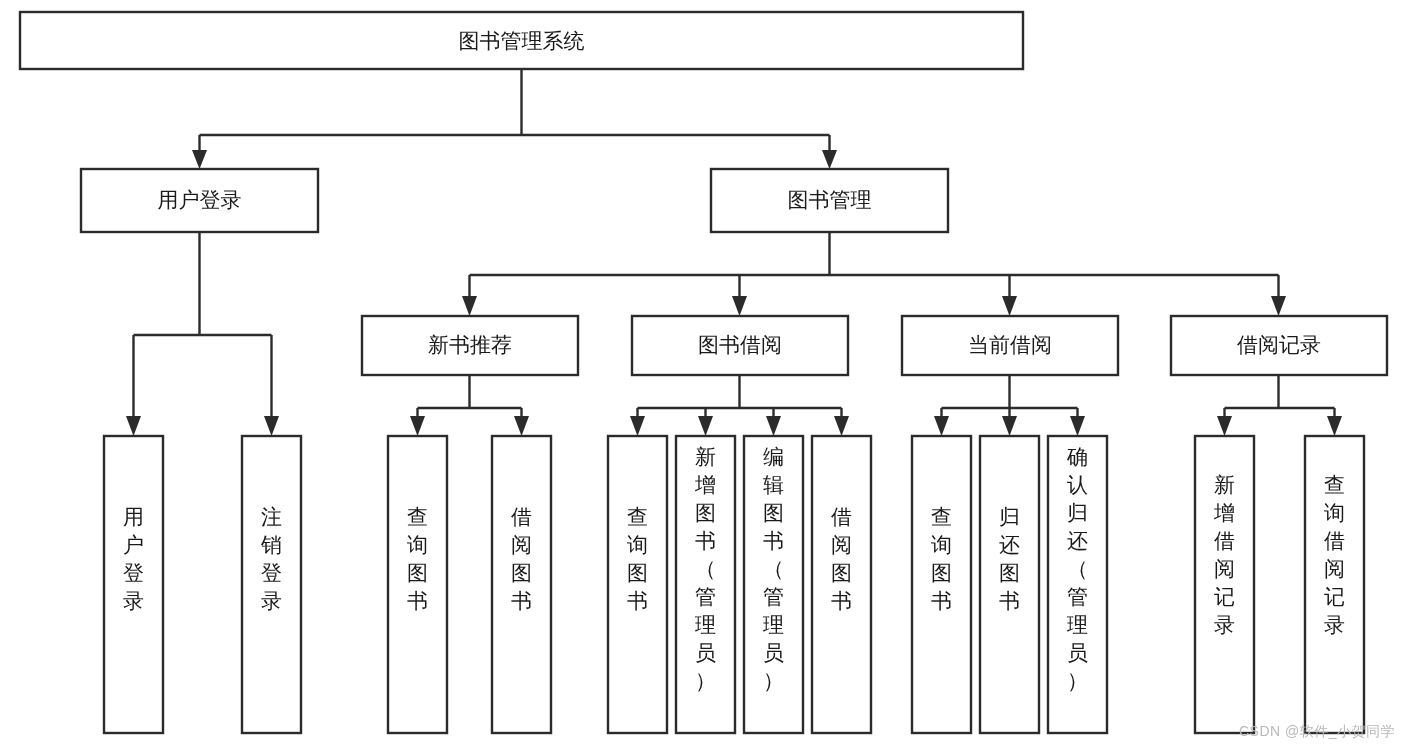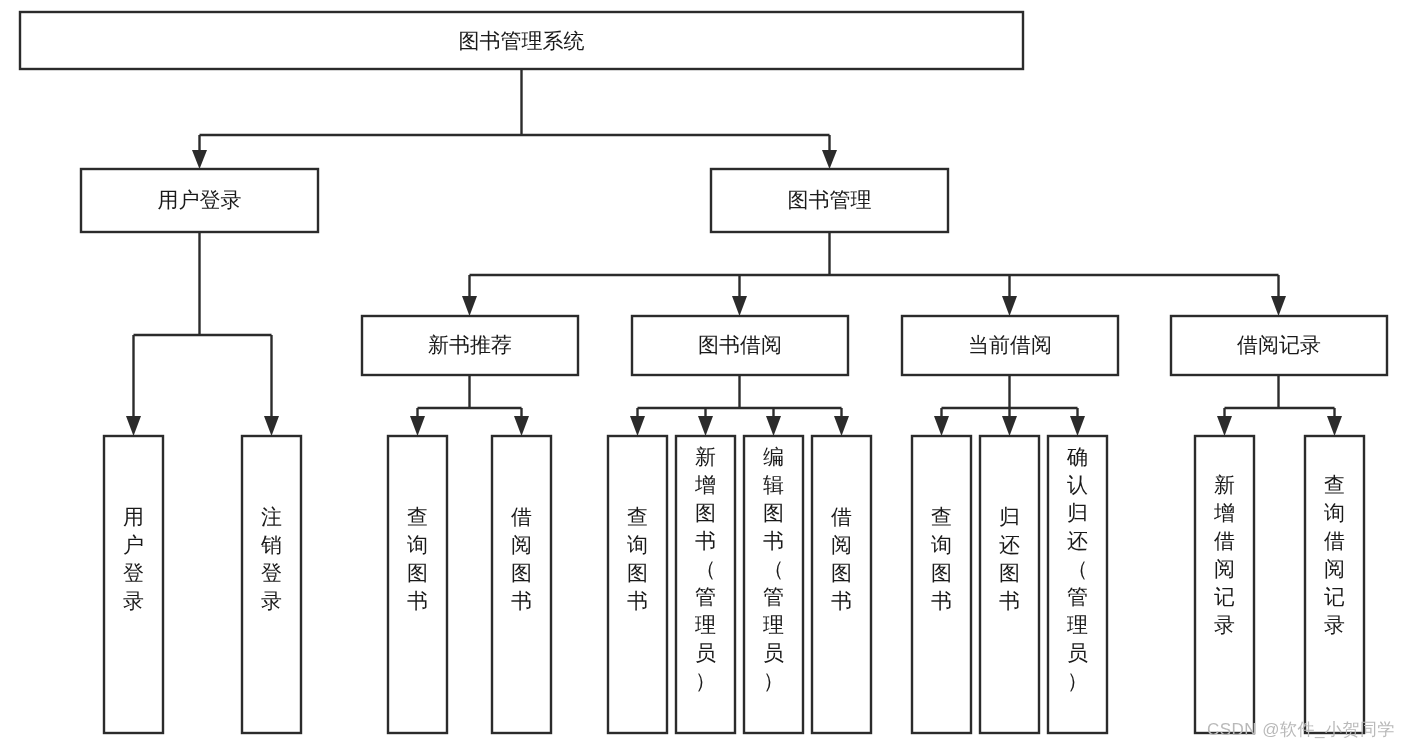--- a/index.html
+++ b/index.html
@@ -53,21 +53,21 @@
     fill: #1a1a1a;
     font-family: "Liberation Sans", "DejaVu Sans", sans-serif;
     font-size: 21px;
     text-anchor: middle;
   }
   .watermark-text {
     position: absolute;
     right: 10px;
     bottom: 6px;
     font-family: "Liberation Sans", "DejaVu Sans", sans-serif;
-    font-size: 17px;
+    font-size: 14px;
     color: #b9b9b9;
     white-space: nowrap;
     letter-spacing: 0.5px;
   }
 </style>
 </head>
 <body>
 
 <div id="diagram-root">
 

